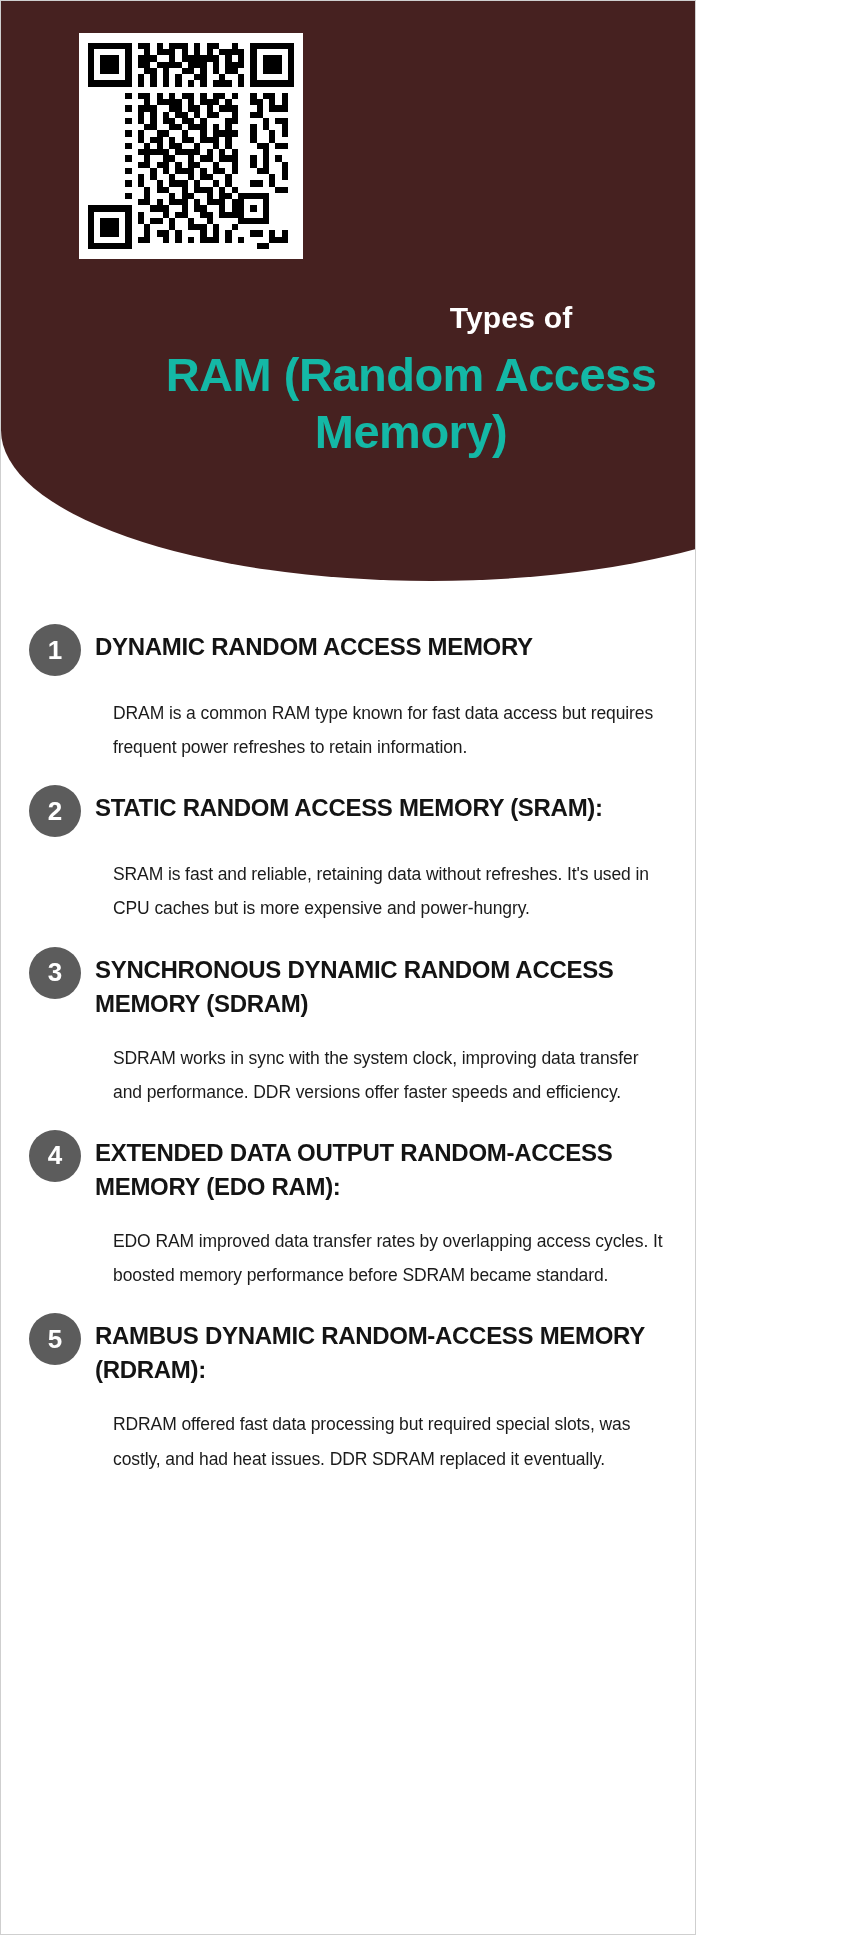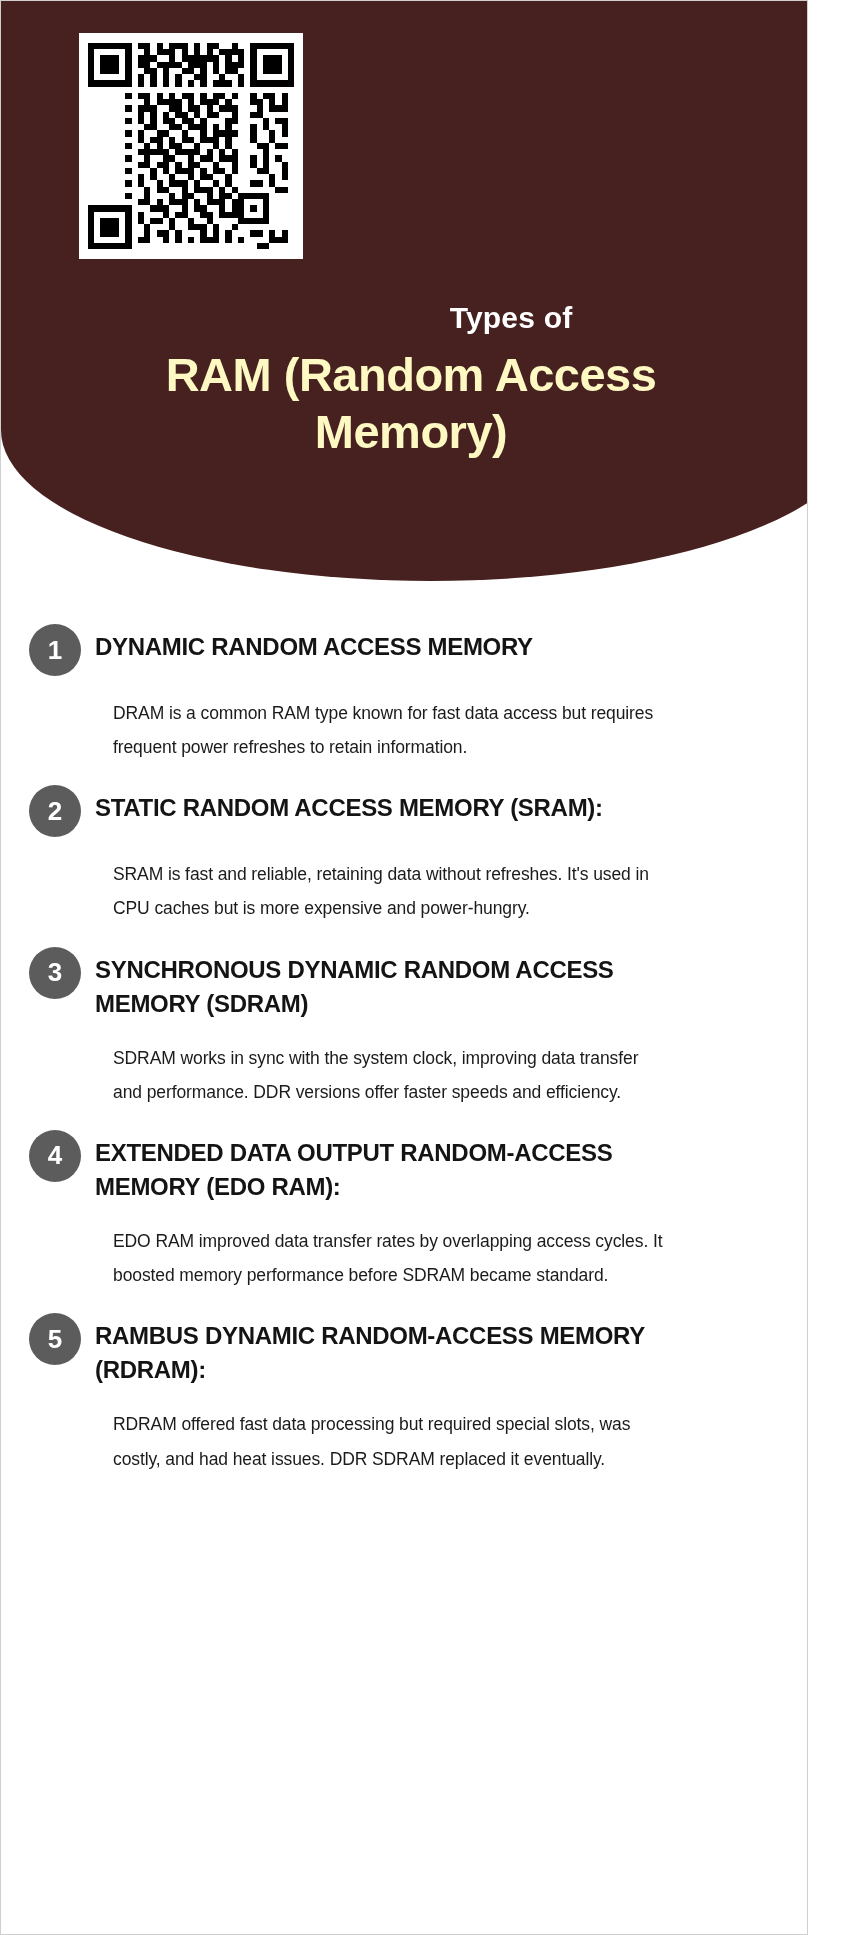--- a/index.html
+++ b/index.html
@@ -4,21 +4,21 @@
 <style>
   * { box-sizing: border-box; margin: 0; padding: 0; }
   html, body {
     width: 860px;
     height: 1935px;
     background: #ffffff;
     font-family: "Liberation Sans", sans-serif;
   }
   #infographic {
     position: relative;
-    width: 808px;
+    width: 696px;
     height: 1935px;
     background: #ffffff;
     border: 1px solid #cfcfcf;
     overflow: hidden;
   }
 
   
   .header {
     position: absolute;
     top: 0; left: 0;
@@ -54,21 +54,21 @@
     letter-spacing: 0.2px;
     line-height: 1.15;
     text-align: center;
     padding-left: 200px;
   }
   .main-title {
     display: block;
     margin-top: 10px;
     font-size: 47px;
     font-weight: bold;
-    color: #fef9c3;
+    color: #14b8a6;
     line-height: 1.22;
     letter-spacing: -0.5px;
     text-align: center;
     padding: 0 50px;
   }
 
   
   .list {
     position: absolute;
     top: 620px;

